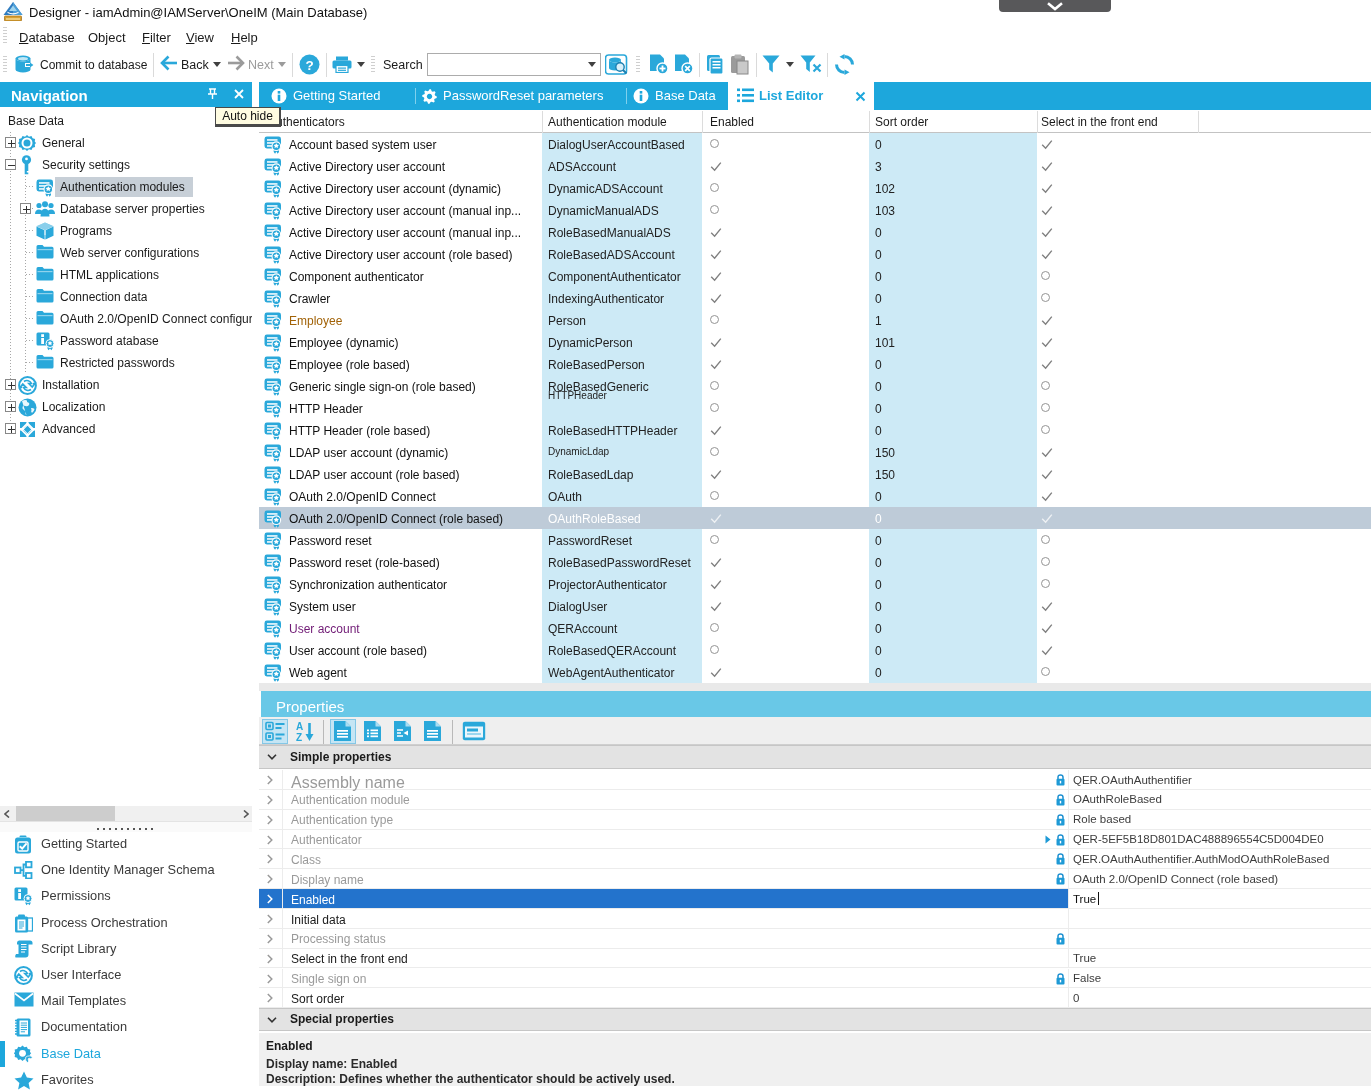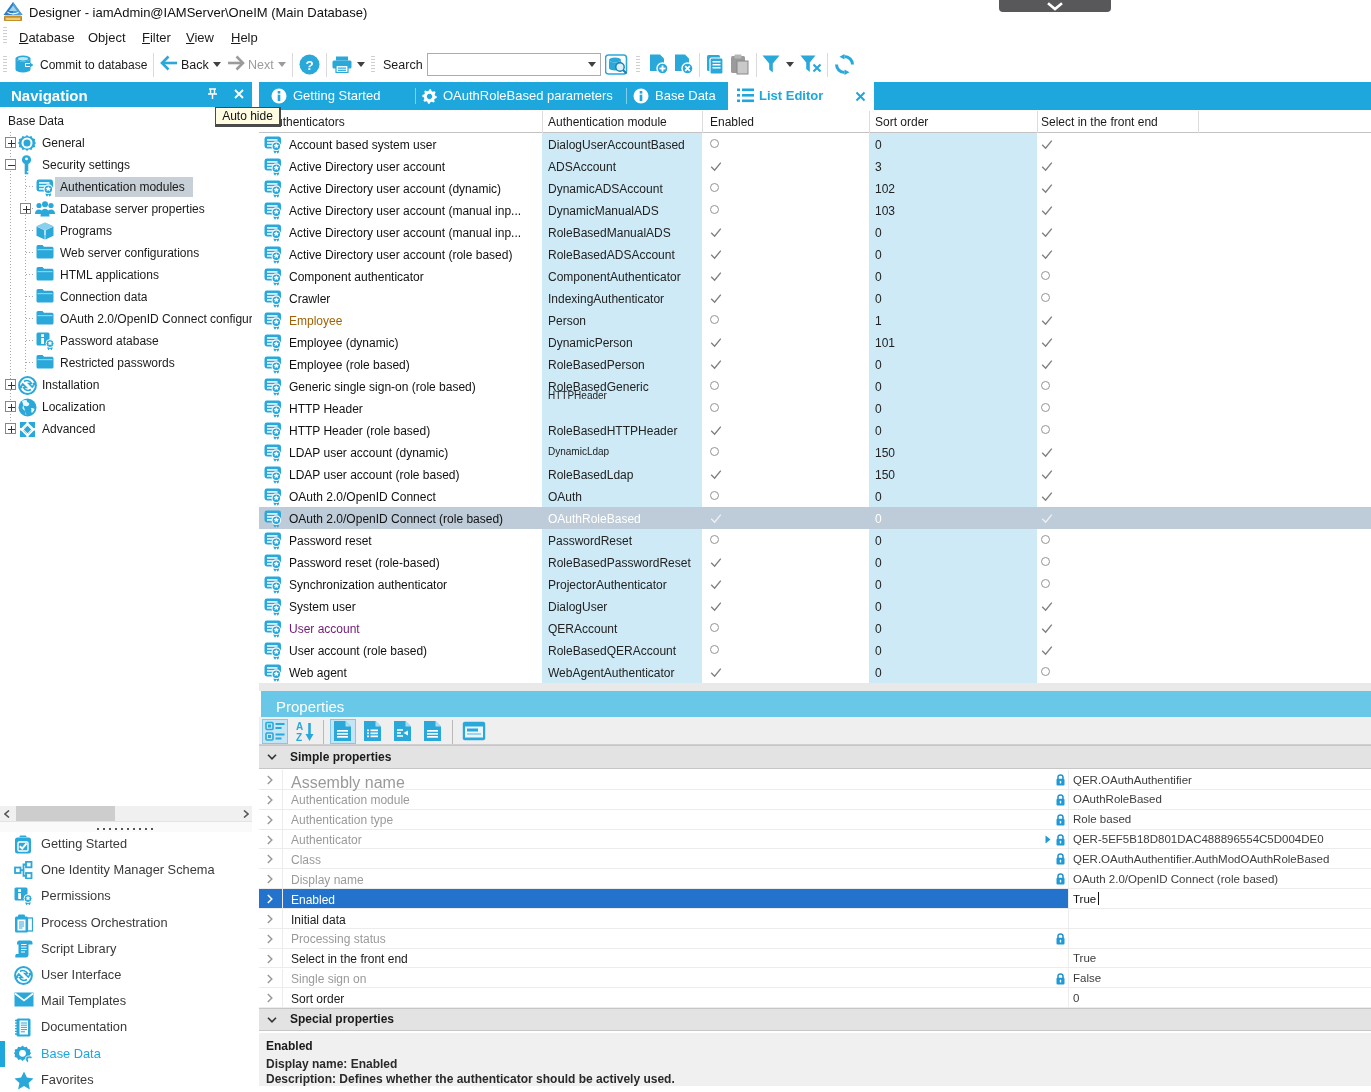--- a/index.html
+++ b/index.html
@@ -350,21 +350,21 @@
 <svg class="abs" style="left:271px;top:88px" width="16" height="16" viewBox="0 0 16 16">
       <circle cx="8" cy="8" r="7.5" fill="#fff"></circle>
       <rect x="6.7" y="3" width="2.6" height="2.6" fill="#1da7dc"></rect>
       <rect x="6.7" y="6.7" width="2.6" height="6.3" fill="#1da7dc"></rect>
     </svg>
 <div class="abs" style="left:293px;top:82px;height:28px;line-height:28px;color:#fff;font-size:13px">Getting Started</div>
 <div class="abs" style="left:415px;top:88px;width:1px;height:16px;background:#7fd0ed"></div>
 <svg class="abs" style="left:421px;top:88px" width="17" height="17" viewBox="0 0 20 20">
       <path d="M 10.00,1.40 11.68,1.57 12.53,3.90 13.67,4.51 16.08,3.92 17.15,5.22 16.10,7.47 16.47,8.71 18.60,10.00 18.43,11.68 16.10,12.53 15.49,13.67 16.08,16.08 14.78,17.15 12.53,16.10 11.29,16.47 10.00,18.60 8.32,18.43 7.47,16.10 6.33,15.49 3.92,16.08 2.85,14.78 3.90,12.53 3.53,11.29 1.40,10.00 1.57,8.32 3.90,7.47 4.51,6.33 3.92,3.92 5.22,2.85 7.47,3.90 8.71,3.53 Z M 10 6.8 A 3.2 3.2 0 1 0 10.01 6.8 Z" fill="#fff" fill-rule="evenodd"></path>
     </svg>
-<div class="abs" style="left:443px;top:82px;height:28px;line-height:28px;color:#fff;font-size:13px">OAuthRoleBased parameters</div>
+<div class="abs" style="left:443px;top:82px;height:28px;line-height:28px;color:#fff;font-size:13px">PasswordReset parameters</div>
 <div class="abs" style="left:626px;top:88px;width:1px;height:16px;background:#7fd0ed"></div>
 <svg class="abs" style="left:633px;top:88px" width="16" height="16" viewBox="0 0 16 16">
       <circle cx="8" cy="8" r="7.5" fill="#fff"></circle>
       <rect x="6.7" y="3" width="2.6" height="2.6" fill="#1da7dc"></rect>
       <rect x="6.7" y="6.7" width="2.6" height="6.3" fill="#1da7dc"></rect>
     </svg>
 <div class="abs" style="left:655px;top:82px;height:28px;line-height:28px;color:#fff;font-size:13px">Base Data</div>
 <div class="abs" style="left:728px;top:82px;width:146px;height:28px;background:#fff"></div>
 <svg class="abs" style="left:737px;top:88px" width="17" height="15" viewBox="0 0 17 15">
       <g fill="#1da7dc">

